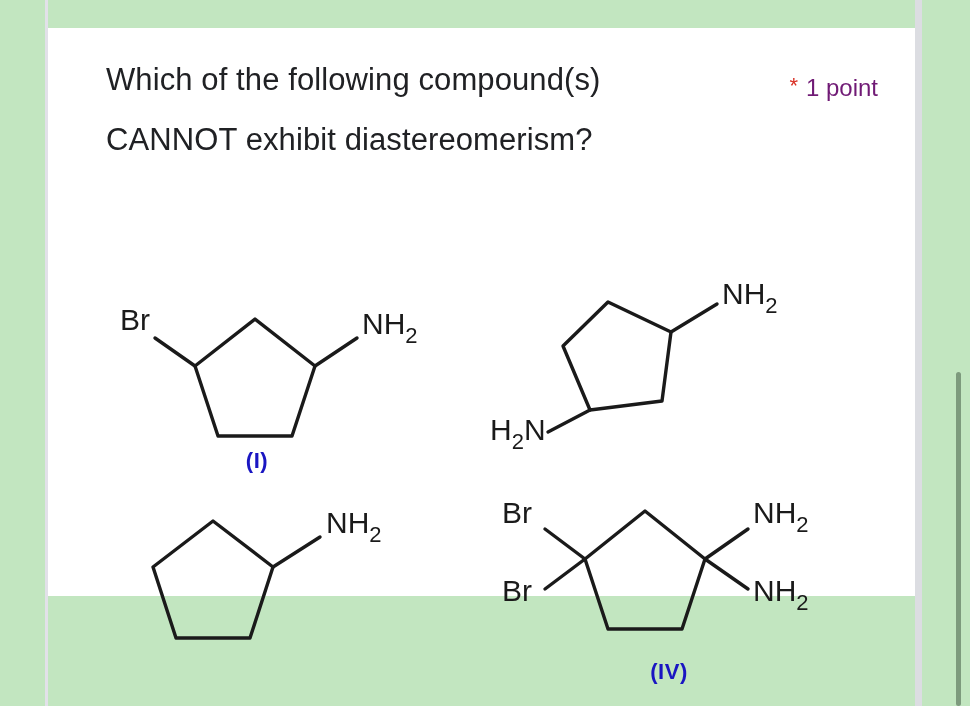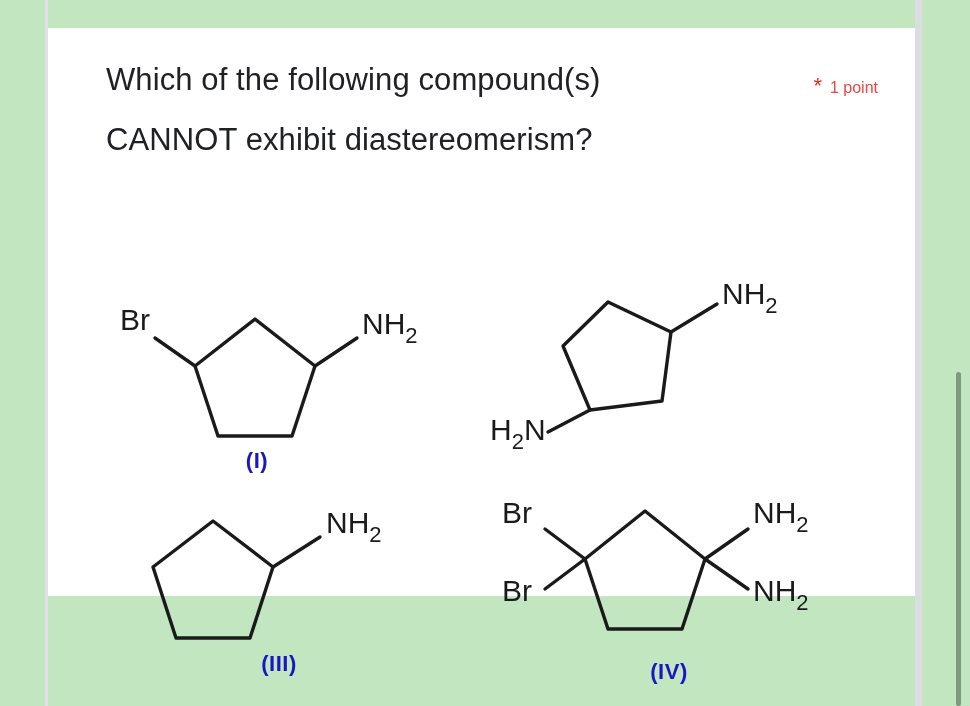--- a/index.html
+++ b/index.html
@@ -95,22 +95,22 @@
     align-items: flex-start;
     gap: 8px;
   }
   .required-asterisk {
     color: #d93025;
     font-size: 22px;
     line-height: 18px;
     font-weight: 400;
   }
   .points-label {
-    color: #ef4444;
-    font-size: 16px;
+    color: #701a75;
+    font-size: 24px;
     line-height: 22px;
   }
 
   
   .structures {
     position: absolute;
     left: 42px;
     top: 246px;
     width: 800px;
     height: 450px;
@@ -190,21 +190,20 @@
       </div>
 
       <div class="struct" id="struct-3">
         <svg width="360" height="160" viewBox="0 0 360 160">
           <g fill="none" stroke="#1a1a1a" stroke-width="3.4" stroke-linecap="round" stroke-linejoin="round">
             <polygon points="83,22 143,68 120,139 46,139 23,68"></polygon>
             <line x1="143" y1="68" x2="190" y2="38"></line>
           </g>
           <text x="196" y="34" font-family="Liberation Sans, sans-serif" font-size="30" fill="#1a1a1a"><tspan>NH</tspan><tspan dy="9" font-size="22">2</tspan></text>
         </svg>
-        <div class="struct-label">(III)</div>
       </div>
 
       <div class="struct" id="struct-4">
         <svg width="370" height="170" viewBox="0 0 370 170">
           <g fill="none" stroke="#1a1a1a" stroke-width="3.4" stroke-linecap="round" stroke-linejoin="round">
             <polygon points="155,22 215,70 192,140 118,140 95,70"></polygon>
 
             <line x1="95" y1="70" x2="55" y2="40"></line>
             <line x1="95" y1="70" x2="55" y2="100"></line>
 

